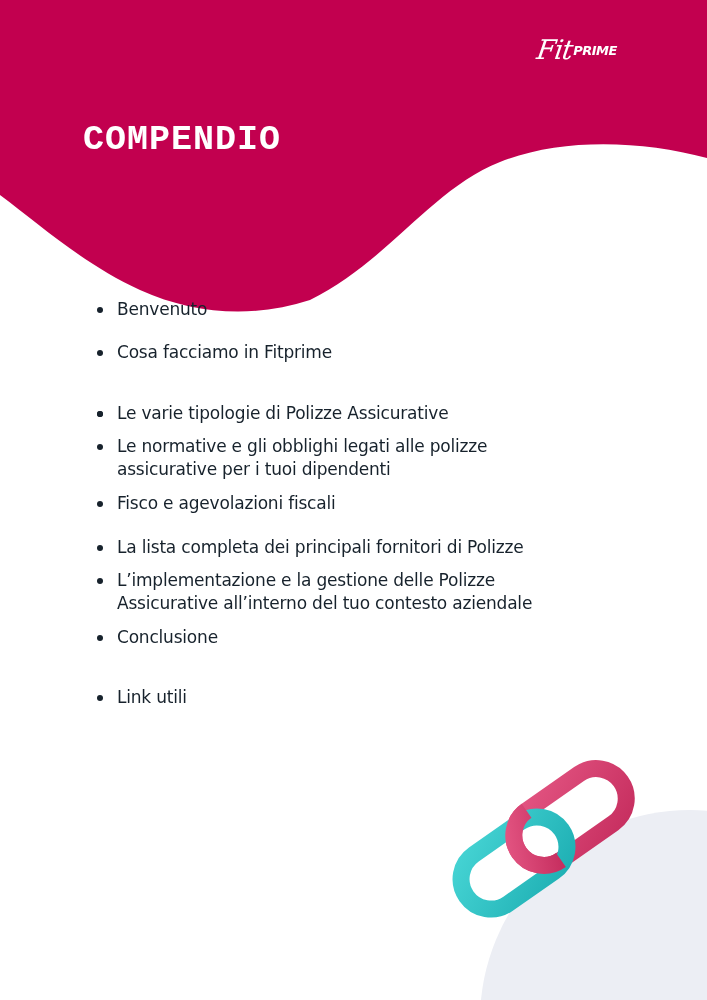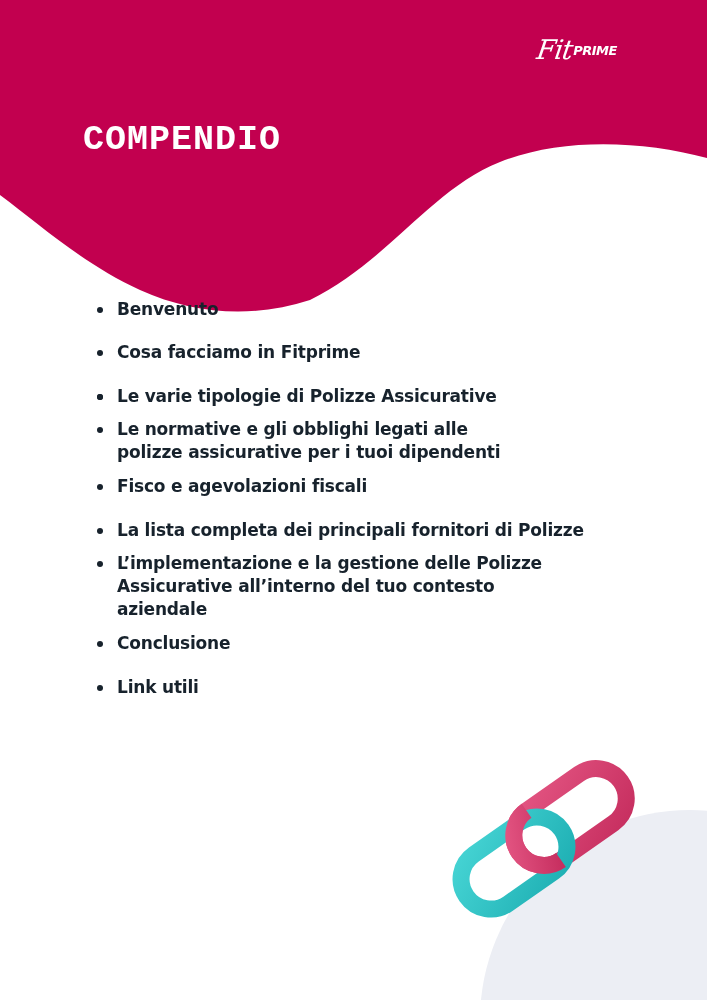--- a/index.html
+++ b/index.html
@@ -3,21 +3,21 @@
 <meta charset="utf-8">
 <style>
   html, body { margin: 0; padding: 0; }
   body { width: 707px; height: 1000px; position: relative; overflow: hidden; background: #ffffff; font-family: "DejaVu Sans", sans-serif; }
   .header-wave { position: absolute; left: 0; top: 0; width: 707px; height: 320px; }
   .logo { position: absolute; left: 537px; top: 36px; color: #ffffff; display: flex; align-items: flex-end; }
   .logo .fit { font-family: "DejaVu Serif", serif; font-style: italic; font-size: 27px; line-height: 27px; transform: skewX(-8deg); letter-spacing: -1px; }
   .logo .prime { font-family: "DejaVu Sans", sans-serif; font-weight: bold; font-style: italic; font-size: 13px; line-height: 20px; letter-spacing: -0.5px; margin-left: 1px; margin-bottom: 2px; }
   .title { position: absolute; left: 83px; top: 120px; color: #ffffff; font-family: Liberation Mono, monospace; font-weight: bold; font-size: 35px; letter-spacing: 1px; margin: 0; }
   .toc { position: absolute; left: 96px; top: 298px; margin: 0; padding: 0; list-style: none; width: 520px; }
-  .toc li { position: relative; padding-left: 21px; color: #17222c; font-weight: bold; font-size: 17px; line-height: 23px; letter-spacing: -0.2px; }
+  .toc li { position: relative; padding-left: 21px; color: #17222c; font-weight: normal; font-size: 17px; line-height: 23px; letter-spacing: -0.2px; }
   .toc li .bullet { position: absolute; left: 1px; top: 9px; width: 6px; height: 6px; border-radius: 50%; background: #17222c; }
   .toc li .cont { display: block; margin-top: 21px; }
   .deco-circle { position: absolute; left: 480px; top: 810px; width: 420px; height: 420px; border-radius: 50%; background: #eceef4; }
   .chain { position: absolute; left: 452px; top: 755px; width: 200px; height: 170px; }
 </style>
 </head>
 <body>
 
 <svg class="header-wave" viewBox="0 0 707 320" preserveAspectRatio="none">
   <path d="M0,0 L707,0 L707,158 C640,140 560,138 500,162 C430,190 390,260 310,300 C255,318 195,315 140,290 C85,265 40,225 0,195 Z" fill="#c2004f"></path>
@@ -55,21 +55,21 @@
   <g transform="translate(118,62) rotate(-35)">
     <path d="M-32,30 A30,30 0 0 1 -62,0 A30,30 0 0 1 -32,-30" fill="none" stroke="url(#pinkG)" stroke-width="17"></path>
   </g>
 </svg>
 
 <ul class="toc">
   <li style="margin-bottom:20px;">
     <span class="bullet"></span>
     <span>Benvenuto</span>
   </li>
-  <li style="margin-bottom:21px;">
+  <li style="margin-bottom:38px;">
     <span class="bullet"></span>
     <span>Cosa facciamo in Fitprime</span>
   </li>
   <li style="margin-bottom:21px;">
     <span class="bullet"></span>
   </li>
   <li style="margin-bottom:10px;">
     <span class="bullet"></span>
     <span>Le varie tipologie di Polizze Assicurative</span>
   </li>
@@ -82,21 +82,21 @@
     <span>Fisco e agevolazioni fiscali</span>
   </li>
   <li style="margin-bottom:10px;">
     <span class="bullet"></span>
     <span>La lista completa dei principali fornitori di Polizze</span>
   </li>
   <li style="margin-bottom:11px; width:470px;">
     <span class="bullet"></span>
     <span>L’implementazione e la gestione delle Polizze Assicurative all’interno del tuo contesto aziendale</span>
   </li>
-  <li style="margin-bottom:21px;">
+  <li style="margin-bottom:37px;">
     <span class="bullet"></span>
     <span>Conclusione</span>
   </li>
   <li>
     <span class="bullet"></span>
     <span>Link utili</span>
   </li>
 </ul>
 
 </body></html>

